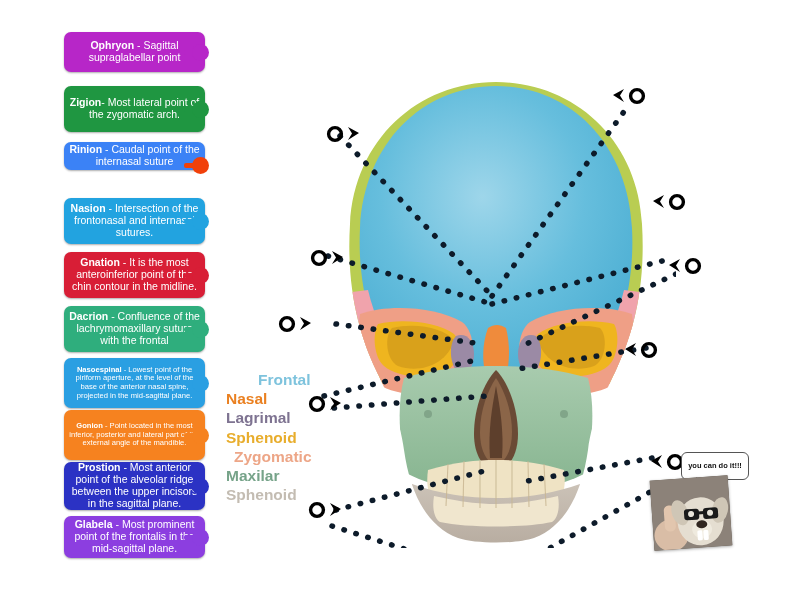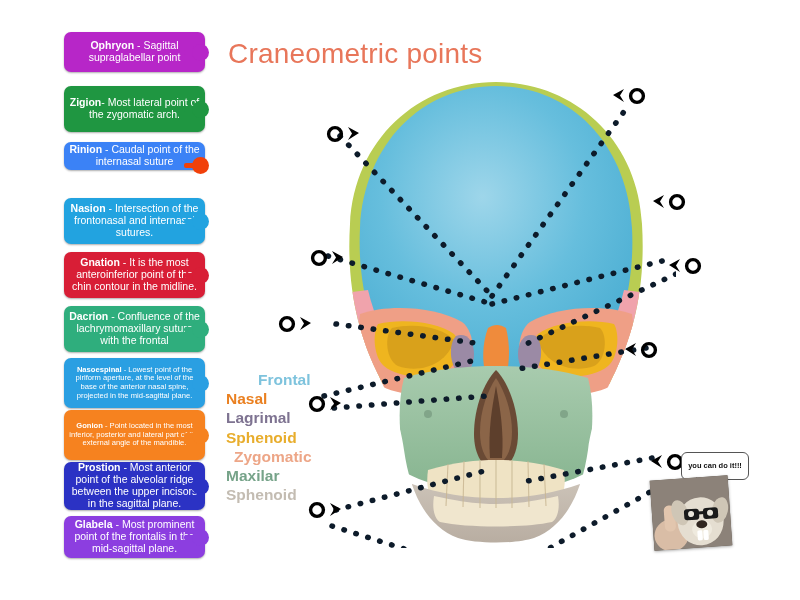--- a/index.html
+++ b/index.html
@@ -81,21 +81,20 @@
     display:flex;align-items:center;justify-content:center;text-align:left;
     line-height:1.15;
   }
   .bubble-tail{position:absolute;left:694px;top:477px;}
 </style>
 </head>
 <body>
 
 <div class="stage">
 
-  <div class="title">Craneometric points</div>
 
   <div id="cards">
       <div class="card" style="top: 32px; height: 40px; background: rgb(183, 38, 200); font-size: 10.5px;">
         <span class="txt"><b>Ophryon</b><span> - Sagittal supraglabellar point</span></span>
       </div>
       <div class="stem" style="background: rgb(183, 38, 200); left: 184px; top: 49.5px;"></div>
       <div class="dot" style="background: rgb(183, 38, 200); left: 192px; top: 43.5px;"></div>
       <div class="card" style="top: 86px; height: 46px; background: rgb(31, 150, 65); font-size: 10.5px;">
         <span class="txt"><b>Zigion</b><span>- Most lateral point of the zygomatic arch.</span></span>
       </div>

